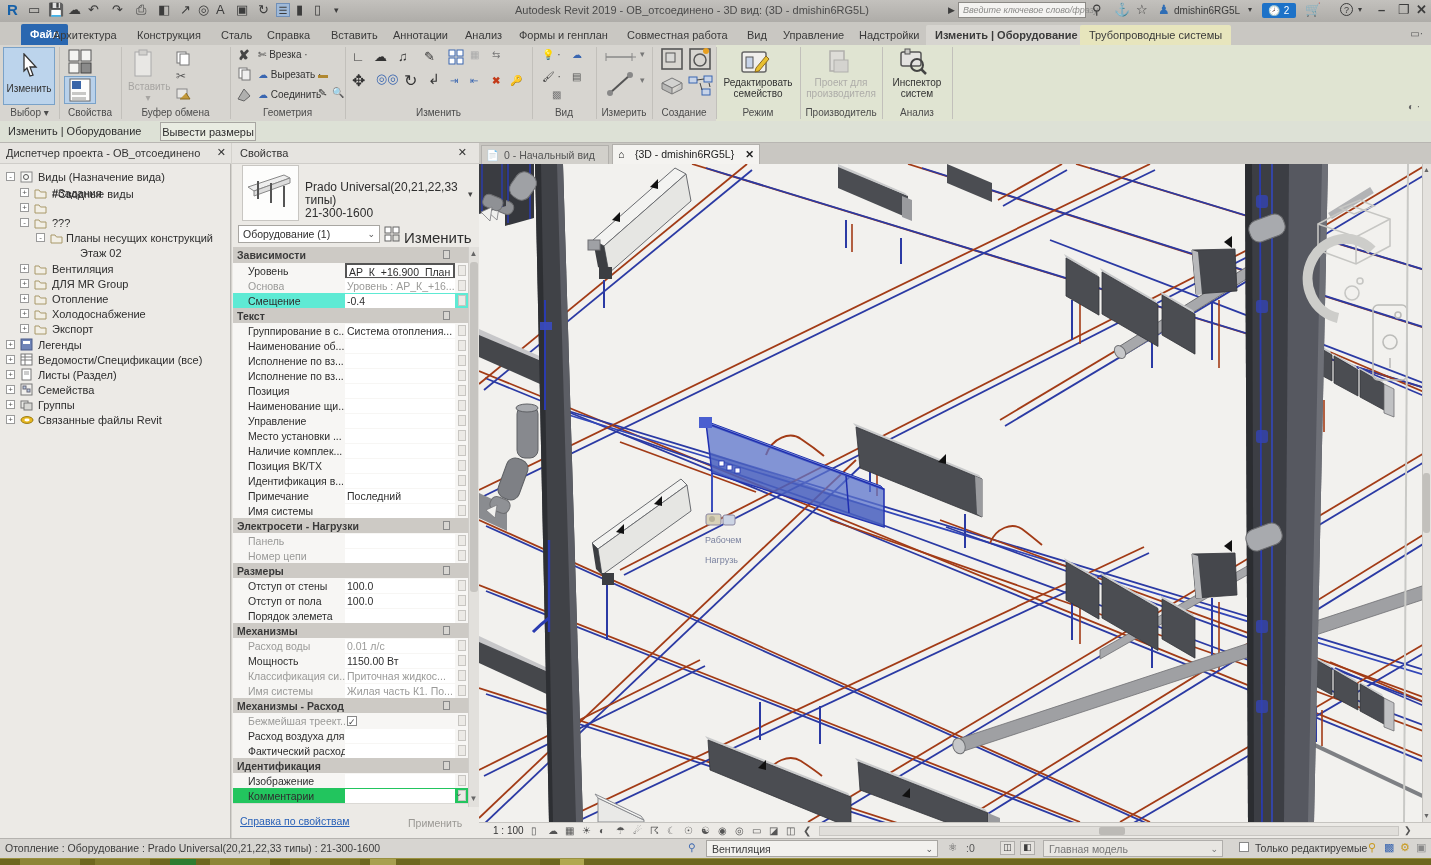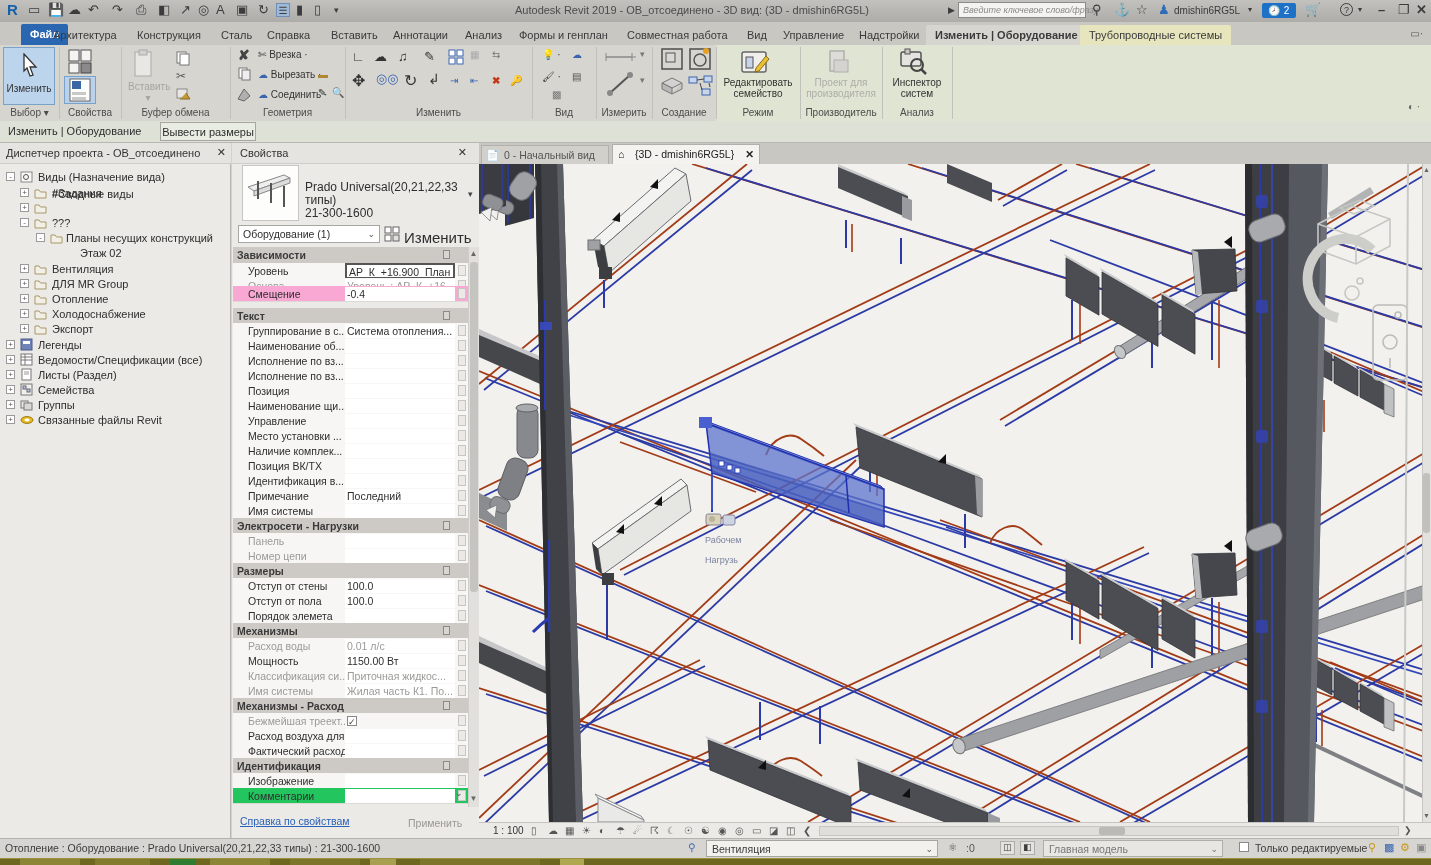--- a/index.html
+++ b/index.html
@@ -382,21 +382,21 @@
 <div class="abs prow" style="top:263px;background:#f7f6f4;">
 <span class="plab">Уровень</span>
 <span class="pval" style="border:2px solid #555;top:0;height:16px;">АР_К_+16.900_План</span>
 <span style="position:absolute;right:2px;top:2px;width:8px;height:11px;border:1px solid #c8c6c2;background:#eceae6;"></span>
 </div>
 <div class="abs prow" style="top:278px;background:#f7f6f4;">
 <span class="plab gr">Основа</span>
 <span class="pval gr">Уровень : АР_К_+16...</span>
 <span style="position:absolute;right:2px;top:2px;width:8px;height:11px;border:1px solid #c8c6c2;background:#eceae6;"></span>
 </div>
-<div class="abs prow" style="top:286px;background:#f9a8d4;">
+<div class="abs prow" style="top:293px;background:#5eead4;">
 <span class="plab">Смещение</span>
 <span class="pval">-0.4</span>
 <span style="position:absolute;right:2px;top:2px;width:8px;height:11px;border:1px solid #c8c6c2;background:#eceae6;"></span>
 </div>
 <div class="abs psec" style="top:308px;">
     <span class="st">Текст</span>
     <span class="pin"></span>
   </div>
 <div class="abs prow" style="top:323px;background:#f7f6f4;">
 <span class="plab">Группирование в с...</span>

